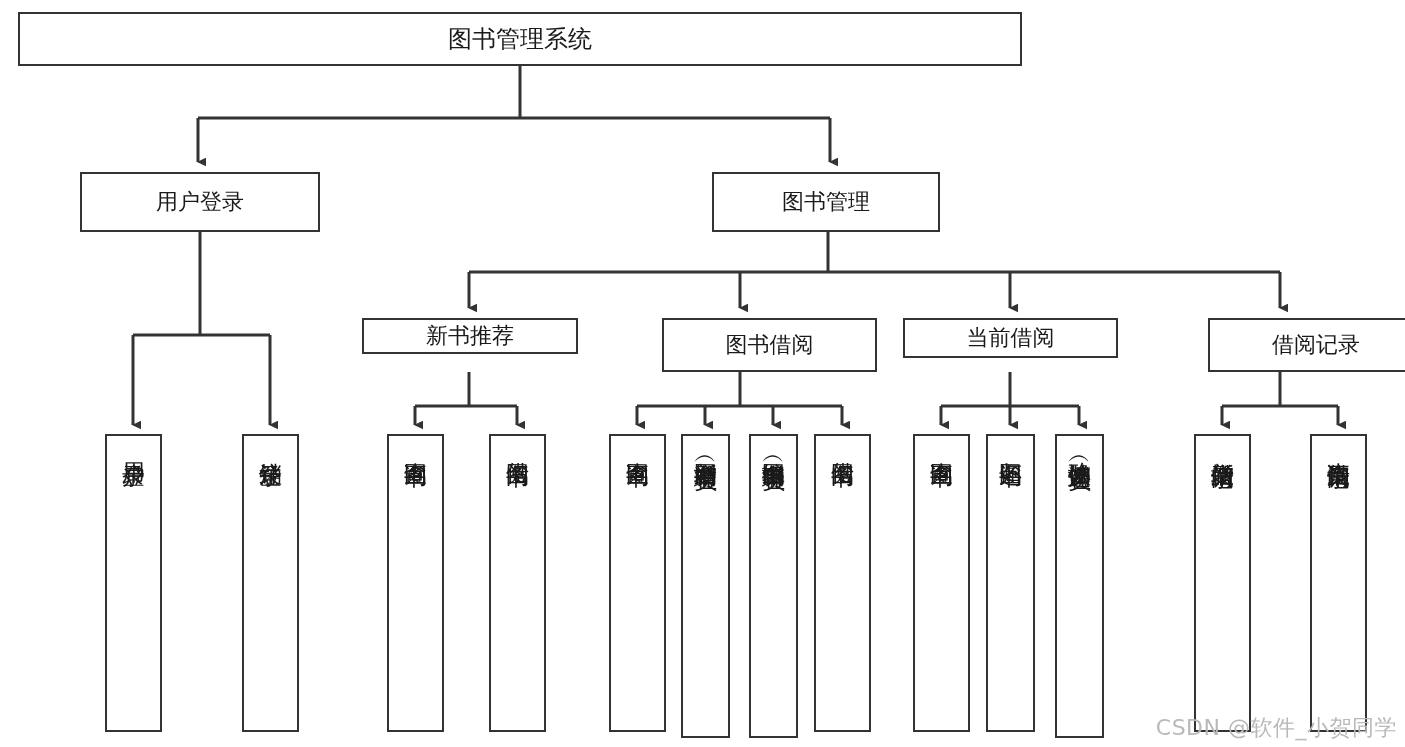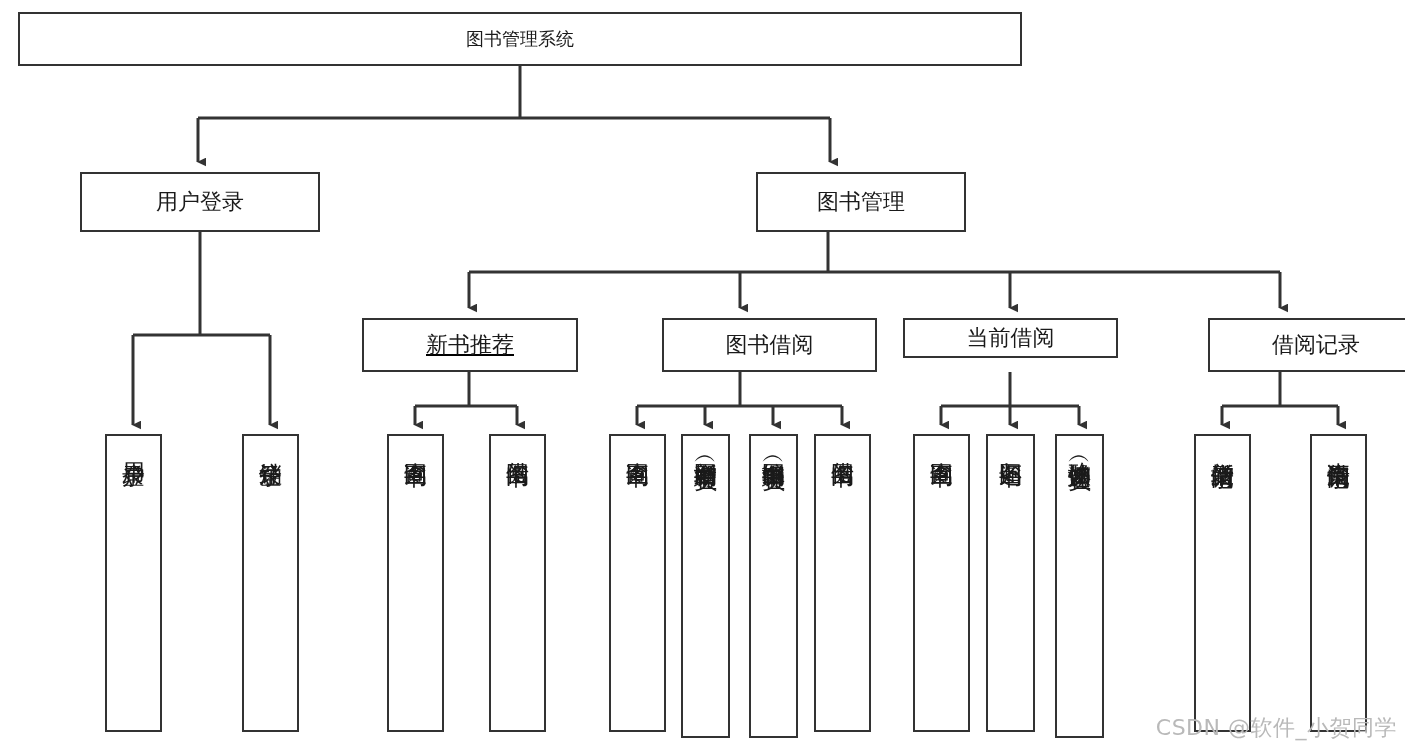--- a/index.html
+++ b/index.html
@@ -41,21 +41,21 @@
     text-align: center;
     color: #1a1a1a;
     line-height: 1.18;
     white-space: nowrap;
   }
   
   .node.horiz .node-label {
     font-size: 22px;
   }
   .node.root .node-label {
-    font-size: 18px;
+    font-size: 24px;
   }
   
   .node.vert {
     align-items: flex-start;
     padding-top: 8px;
   }
   .node.vert .node-label {
     writing-mode: vertical-rl;
     text-orientation: upright;
     font-size: 23px;
@@ -129,25 +129,25 @@
     </g>
   </svg>
 
   <div class="node horiz root" style="left:18px; top:12px; width:1004px; height:54px;">
     <span class="node-label">图书管理系统</span>
   </div>
 
   <div class="node horiz" style="left:80px; top:172px; width:240px; height:60px;">
     <span class="node-label">用户登录</span>
   </div>
-  <div class="node horiz" style="left:712px; top:172px; width:210px; height:60px;margin-left:44px;">
+  <div class="node horiz" style="left:712px; top:172px; width:228px; height:60px;">
     <span class="node-label">图书管理</span>
   </div>
 
-  <div class="node horiz" style="left:362px; top:318px; width:216px; height:54px;text-decoration:underline;">
+  <div class="node horiz" style="left:362px; top:318px; width:216px; height:36px;">
     <span class="node-label">新书推荐</span>
   </div>
   <div class="node horiz" style="left:633px; top:318px; width:215px; height:54px;margin-left:29px;">
     <span class="node-label">图书借阅</span>
   </div>
   <div class="node horiz" style="left:903px; top:318px; width:215px; height:40px;">
     <span class="node-label">当前借阅</span>
   </div>
   <div class="node horiz" style="left:1208px; top:318px; width:216px; height:54px;">
     <span class="node-label">借阅记录</span>

